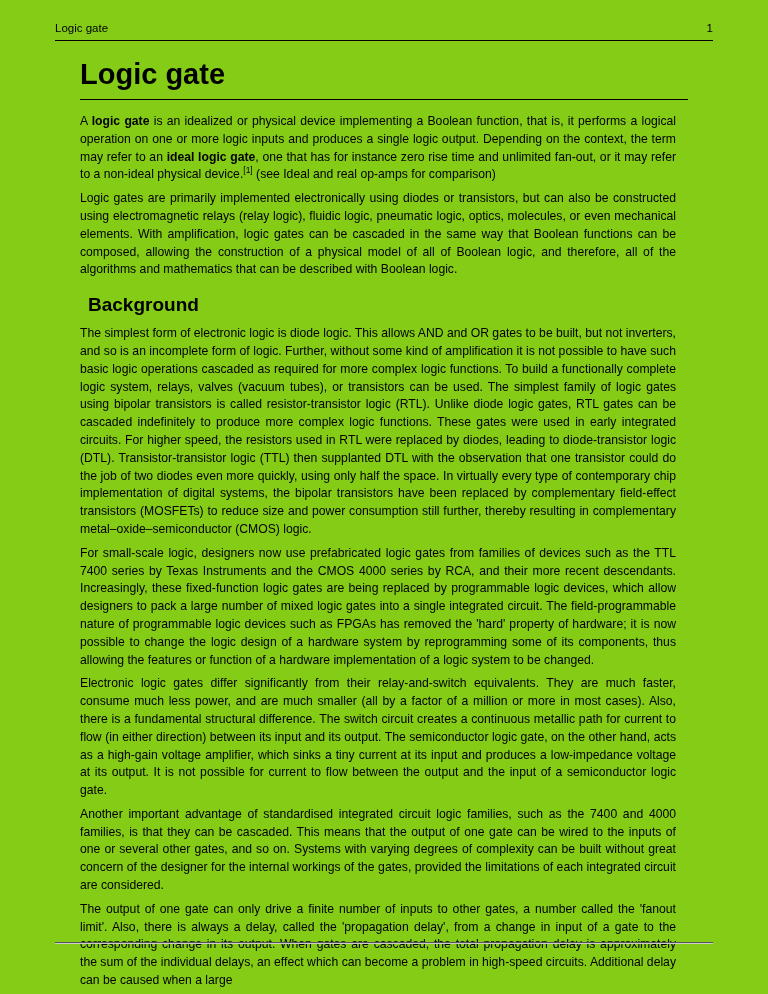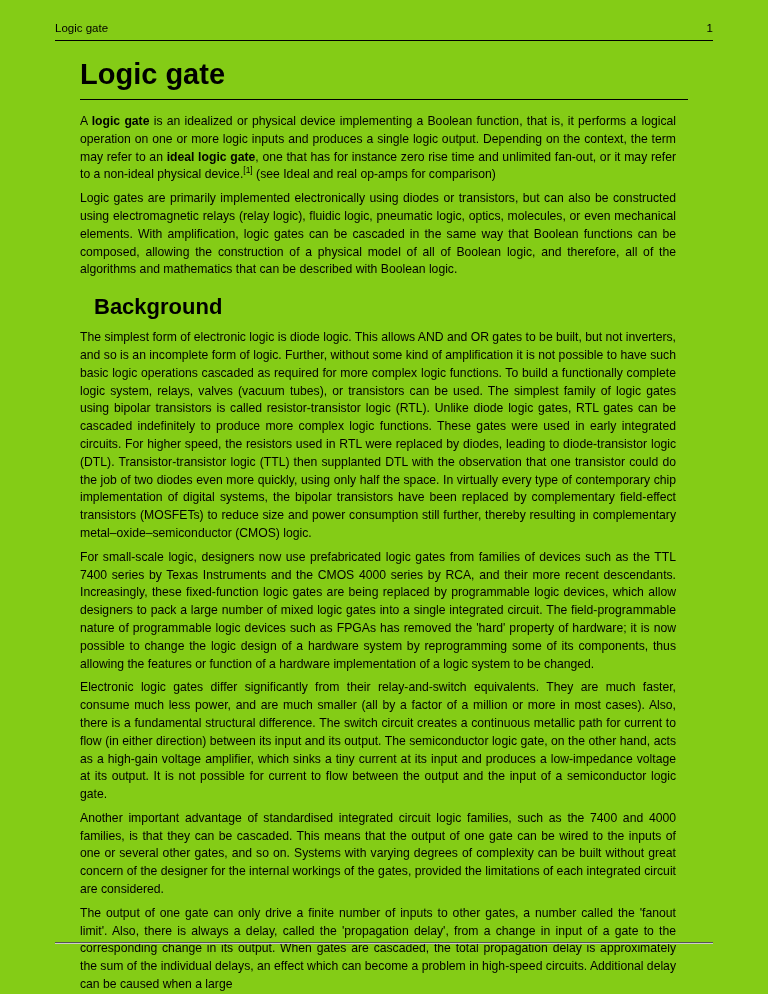--- a/index.html
+++ b/index.html
@@ -50,23 +50,23 @@
     text-align: justify;
     margin: 0 12px 6px 0;
   }
   .bold-term { font-weight: bold; }
   sup.ref {
     font-size: 8.5px;
     line-height: 0;
     vertical-align: super;
   }
   .section-heading {
-    font-size: 22px;
+    font-size: 19px;
     font-weight: bold;
-    margin: 15px 0 9px 14px;
+    margin: 15px 0 9px 8px;
   }
   .footer-rule {
     position: absolute;
     bottom: 51px;
     left: 55px;
     right: 55px;
     border-top: 1px solid #555555;
     box-shadow: 0 1px 0 #cccccc;
     height: 0;
   }

